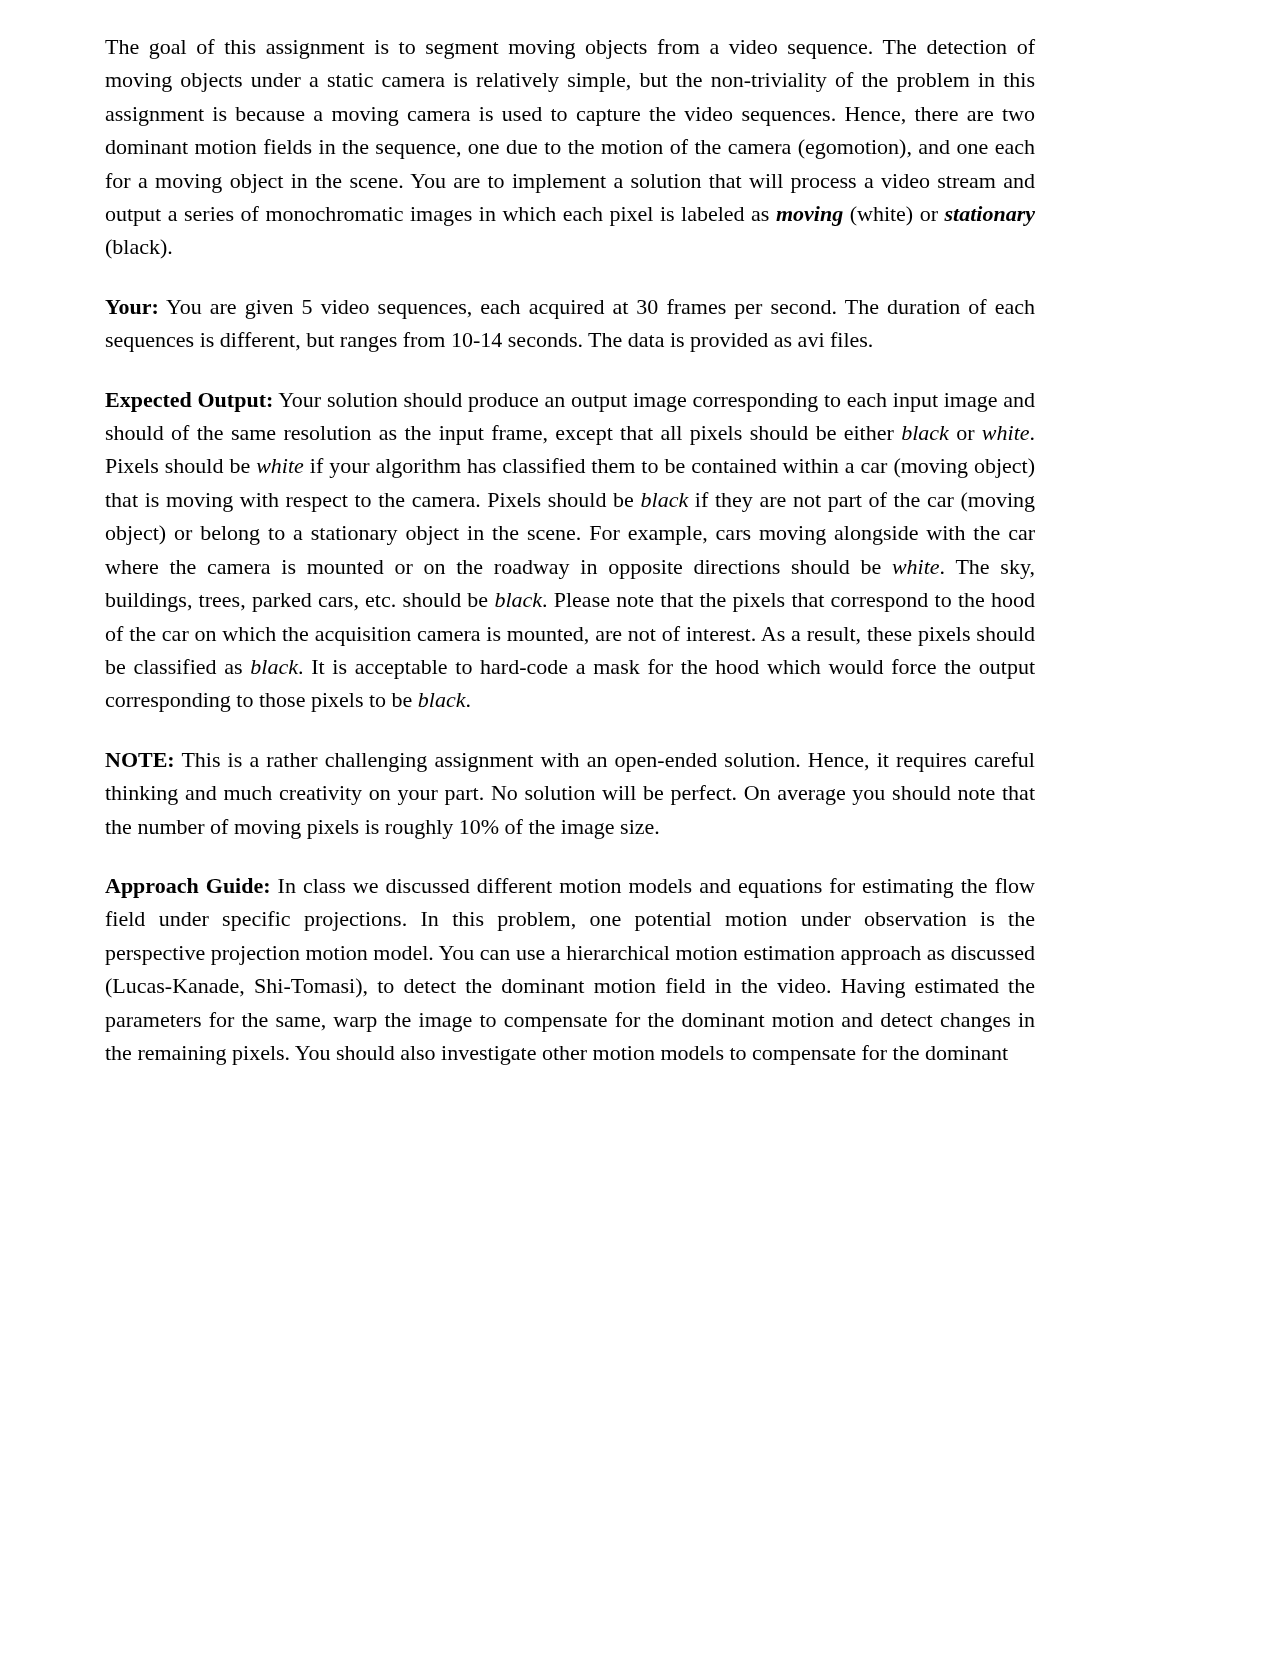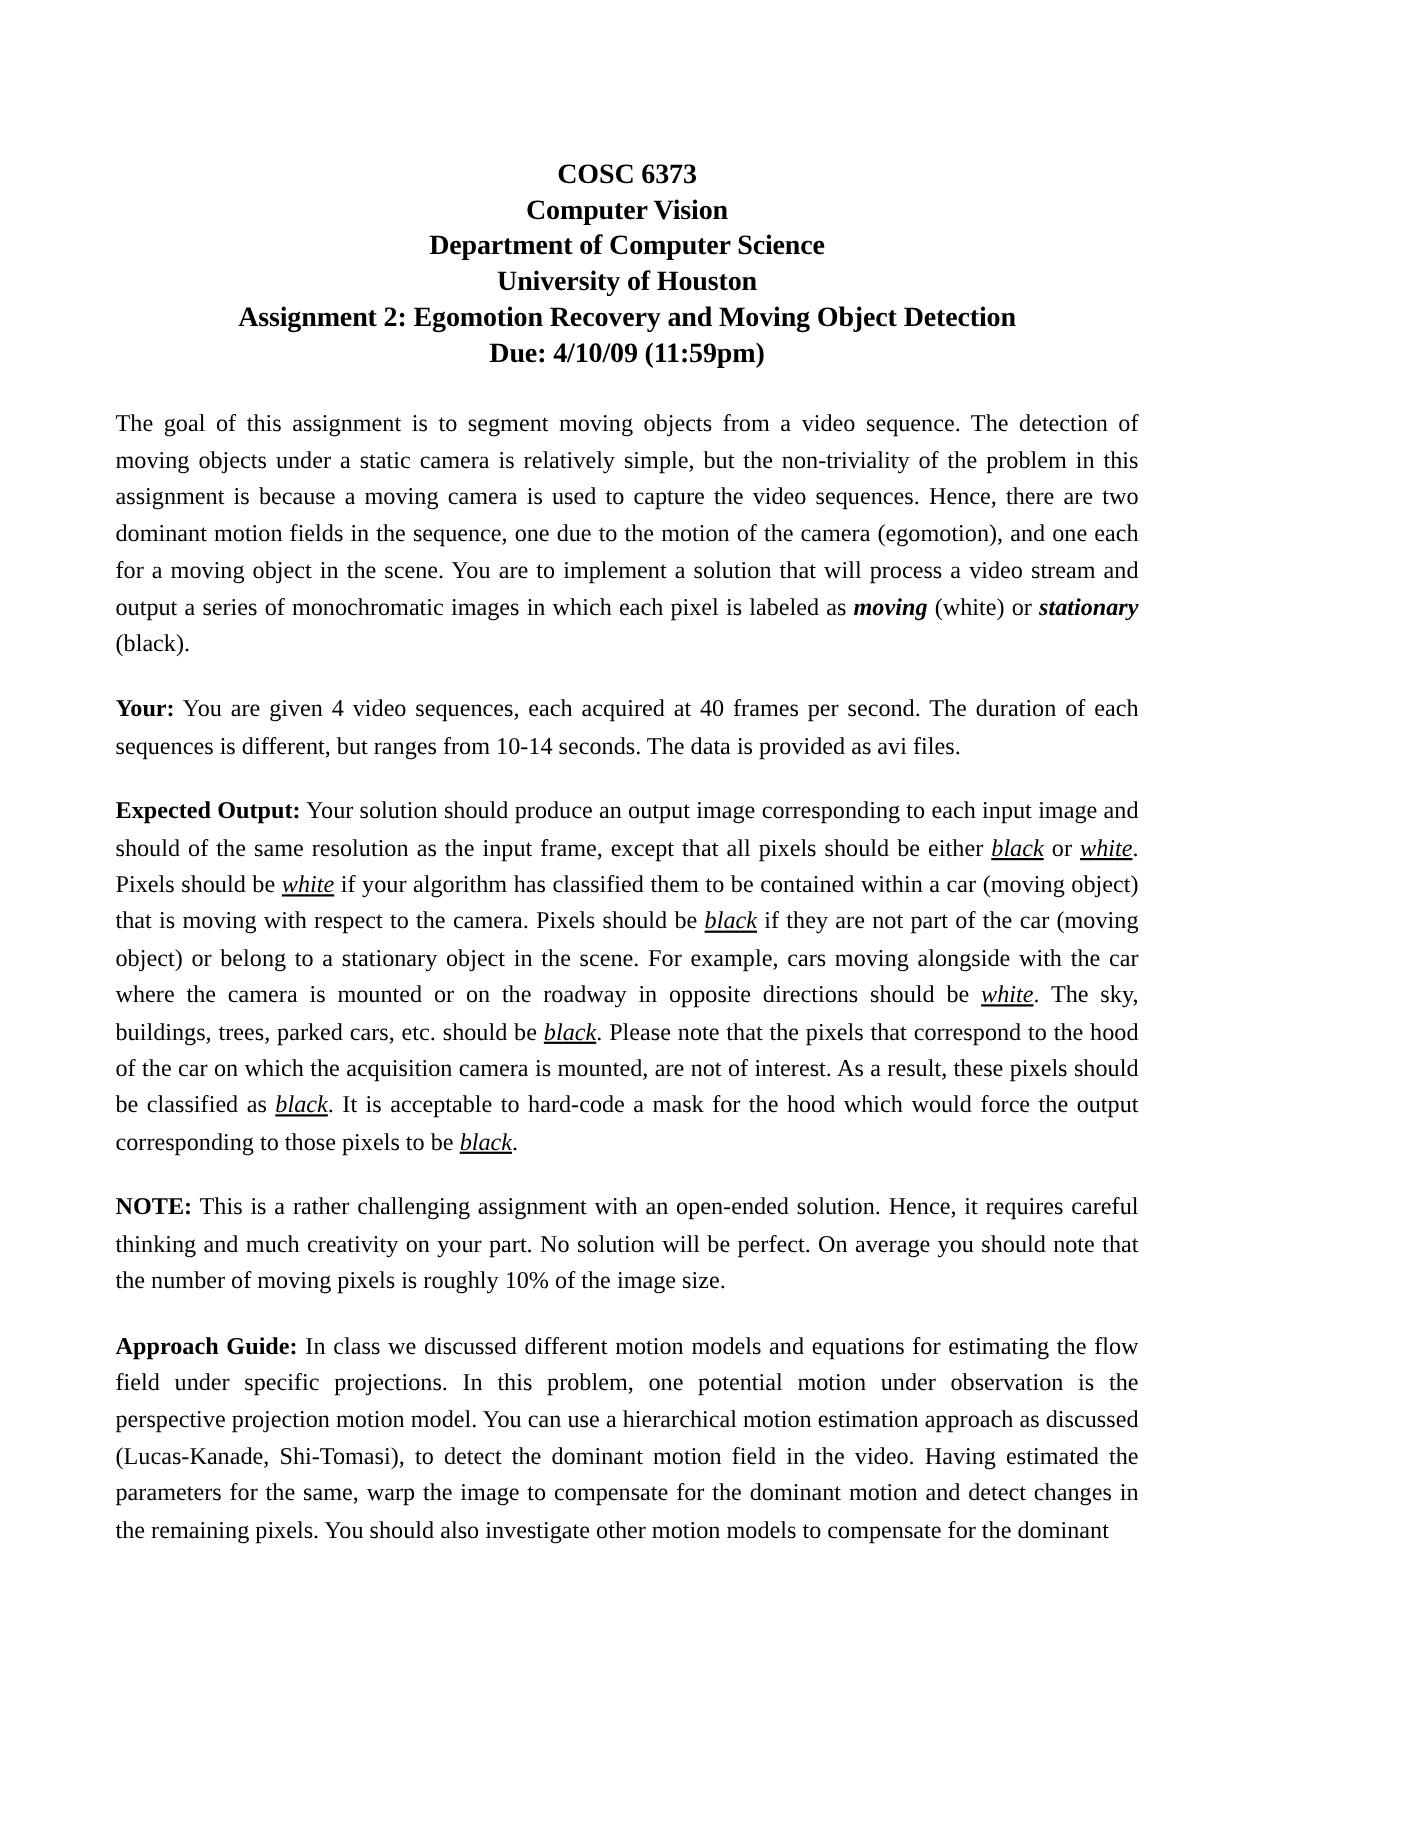--- a/index.html
+++ b/index.html
@@ -58,51 +58,42 @@
     margin-top: 30px;
   }
   .gap {
     height: 26px;
   }
   .lead {
     font-weight: bold;
   }
   .it {
     font-style: italic;
-    text-decoration: underline;
   }
   .bi {
     font-weight: bold;
     font-style: italic;
   }
   
   .clip-bottom {
     overflow: hidden;
   }
 </style>
 </head>
 <body>
 
 <div class="page">
   <div class="content">
 
-    <div class="title-block">
-      <span class="title-line">COSC 6373</span>
-      <span class="title-line">Computer Vision</span>
-      <span class="title-line">Department of Computer Science</span>
-      <span class="title-line">University of Houston</span>
-      <span class="title-line wide">Assignment 2: Egomotion Recovery and Moving Object Detection</span>
-      <span class="title-line">Due: 4/10/09 (11:59pm)</span>
-    </div>
 
     <p class="para first"><span>The goal of this assignment is to segment moving objects from a video sequence.  The detection of moving objects under a static camera is relatively simple, but the non-triviality of the problem in this assignment is because a moving camera is used to capture the video sequences.  Hence, there are two dominant motion fields in the sequence, one due to the motion of the camera (egomotion), and one each for a moving object in the scene. You are to implement a solution that will process a video stream and output a series of monochromatic images in which each pixel is labeled as </span><span class="bi">moving</span><span> (white) or </span><span class="bi">stationary</span><span> (black).</span></p>
 
     <div class="gap"></div>
 
-    <p class="para"><span class="lead">Your:</span><span> You are given 4 video sequences, each acquired at 40 frames per second.  The duration of each sequences is different, but ranges from 10-14 seconds.  The data is provided as avi files.</span></p>
+    <p class="para"><span class="lead">Your:</span><span> You are given 5 video sequences, each acquired at 30 frames per second.  The duration of each sequences is different, but ranges from 10-14 seconds.  The data is provided as avi files.</span></p>
 
     <div class="gap"></div>
 
     <p class="para"><span class="lead">Expected Output:</span><span> Your solution should produce an output image corresponding to each input image and should of the same resolution as the input frame, except that all pixels should be either </span><span class="it">black</span><span> or </span><span class="it">white</span><span>.  Pixels should be </span><span class="it">white</span><span> if your algorithm has classified them to be contained within a car (moving object) that is moving with respect to the camera.  Pixels should be </span><span class="it">black</span><span> if they are not part of the car (moving object) or belong to a stationary object in the scene.  For example, cars moving alongside with the car where the camera is mounted or on the roadway in opposite directions should be </span><span class="it">white</span><span>.  The sky, buildings, trees, parked cars, etc. should be </span><span class="it">black</span><span>.  Please note that the pixels that correspond to the hood of the car on which the acquisition camera is mounted, are not of interest.  As a result, these pixels should be classified as </span><span class="it">black</span><span>.  It is acceptable to hard-code a mask for the hood which would force the output corresponding to those pixels to be </span><span class="it">black</span><span>.</span></p>
 
     <div class="gap"></div>
 
     <p class="para"><span class="lead">NOTE:</span><span> This is a rather challenging assignment with an open-ended solution.  Hence, it requires careful thinking and much creativity on your part.  No solution will be perfect.  On average you should note that the number of moving pixels is roughly 10% of the image size.</span></p>
 
     <div class="gap"></div>

